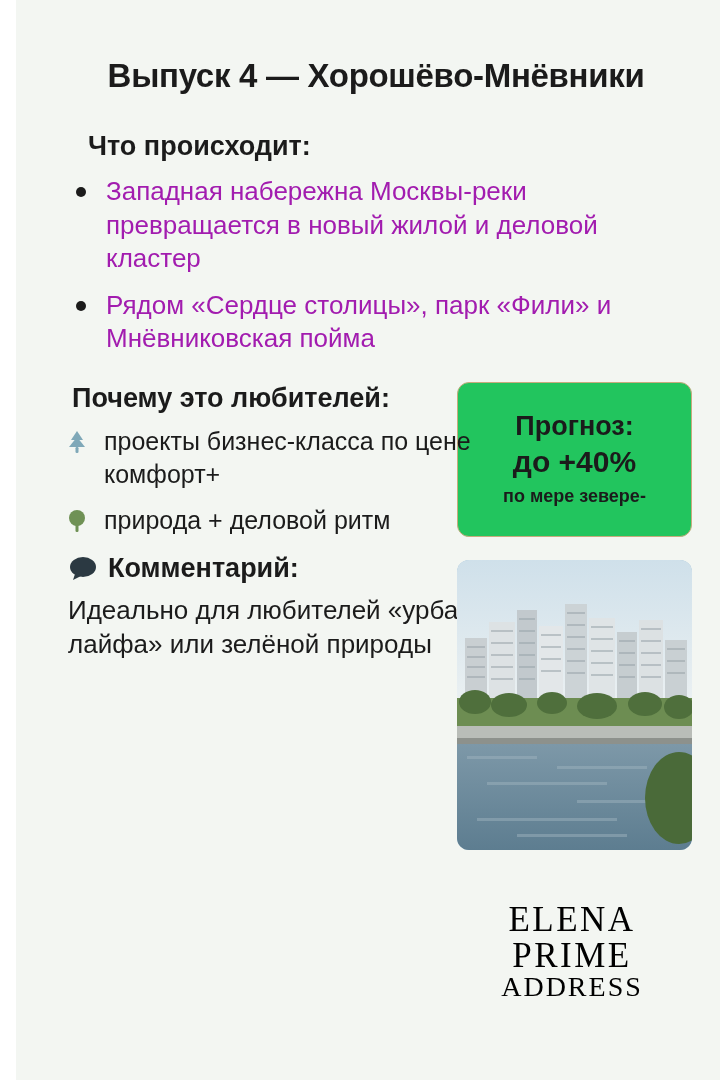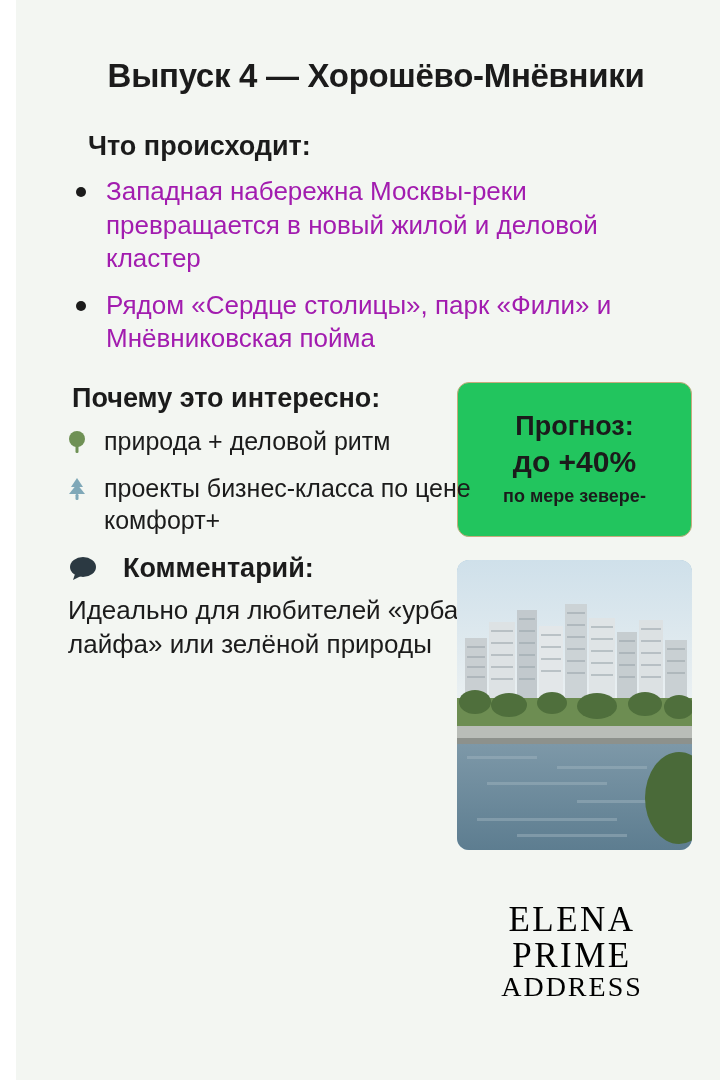--- a/index.html
+++ b/index.html
@@ -154,21 +154,21 @@
     border-radius: 12px;
     overflow: hidden;
     background: #9fc0d6;
   }
   .photo svg { display: block; width: 100%; height: 100%; }
 
   
   .comment-head {
     display: flex;
     align-items: center;
-    gap: 25px;
+    gap: 10px;
     margin-top: 16px;
     margin-left: 8px;
   }
   .comment-head .bubble { width: 30px; height: 26px; flex: 0 0 auto; }
   .comment-head .ch-text {
     font-size: 27px;
     font-weight: 700;
     color: #1b1b1b;
   }
   .comment-body {
@@ -314,42 +314,42 @@
             <rect x="120" y="240" width="95" height="3"></rect>
             <rect x="20" y="258" width="140" height="3"></rect>
             <rect x="60" y="274" width="110" height="3"></rect>
           </g>
 
           <ellipse cx="222" cy="238" rx="34" ry="46" fill="#4a6a39"></ellipse>
         </svg>
       </div>
 
       <div class="left-col">
-        <div class="section-head why">Почему это интересно:</div>
+        <div class="section-head why">Почему это любителей:</div>
 
         <ul class="why-list">
-          <li>
-            <span class="ico">
-              <svg viewBox="0 0 26 26" width="26" height="26">
-                <circle cx="13" cy="10" r="8" fill="#6f9155"></circle>
-                <rect x="11.5" y="16" width="3" height="8" rx="1.2" fill="#6f9155"></rect>
-              </svg>
-            </span>
-            <span>природа + деловой ритм</span>
-          </li>
           <li>
             <span class="ico">
               <svg viewBox="0 0 26 26" width="26" height="26">
                 <path d="M13 2 L19 11 L7 11 Z" fill="#7fa8b8"></path>
                 <path d="M13 8 L21 18 L5 18 Z" fill="#7fa8b8"></path>
                 <rect x="11.5" y="18" width="3" height="6" rx="1.2" fill="#7fa8b8"></rect>
               </svg>
             </span>
             <span>проекты бизнес-класса по цене комфорт+</span>
           </li>
+          <li>
+            <span class="ico">
+              <svg viewBox="0 0 26 26" width="26" height="26">
+                <circle cx="13" cy="10" r="8" fill="#6f9155"></circle>
+                <rect x="11.5" y="16" width="3" height="8" rx="1.2" fill="#6f9155"></rect>
+              </svg>
+            </span>
+            <span>природа + деловой ритм</span>
+          </li>
         </ul>
 
         <div class="comment-head">
           <span class="bubble">
             <svg viewBox="0 0 30 26" width="30" height="26">
               <ellipse cx="15" cy="12" rx="13" ry="10" fill="#2b3942"></ellipse>
               <path d="M7 19 L5 25 L13 21 Z" fill="#2b3942"></path>
             </svg>
           </span>
           <span class="ch-text">Комментарий:</span>

